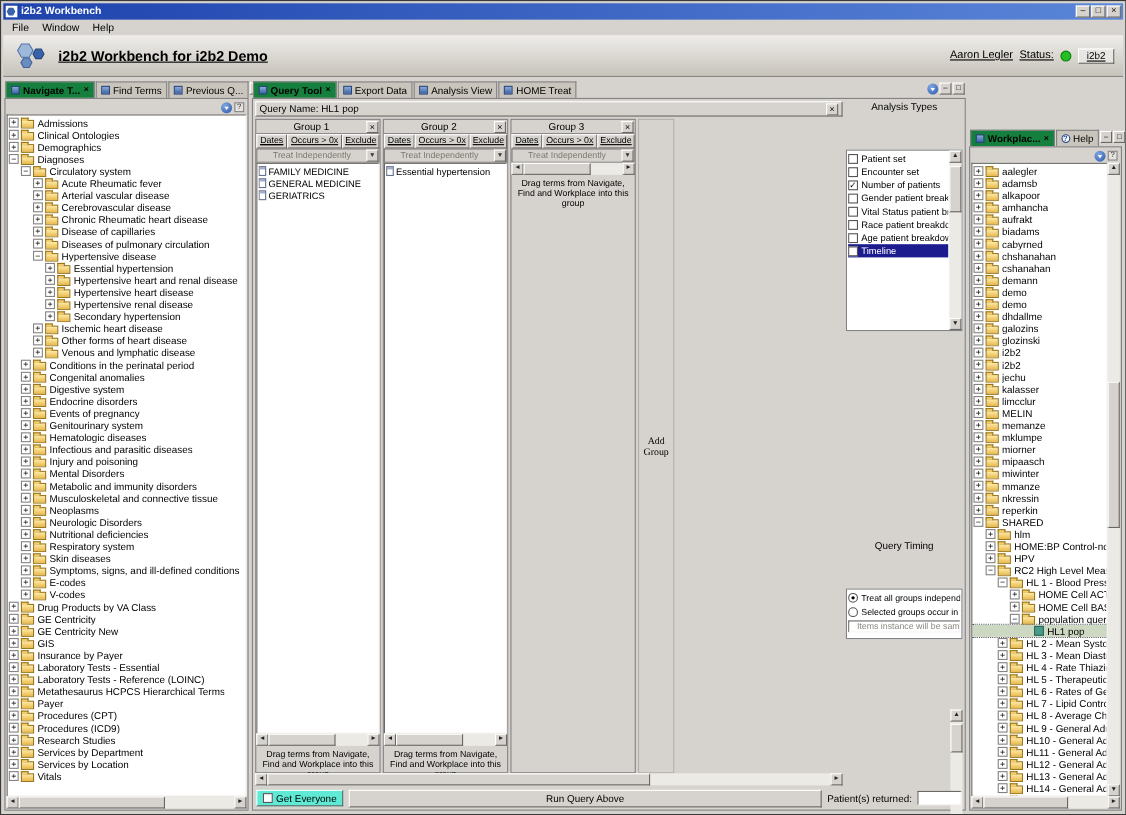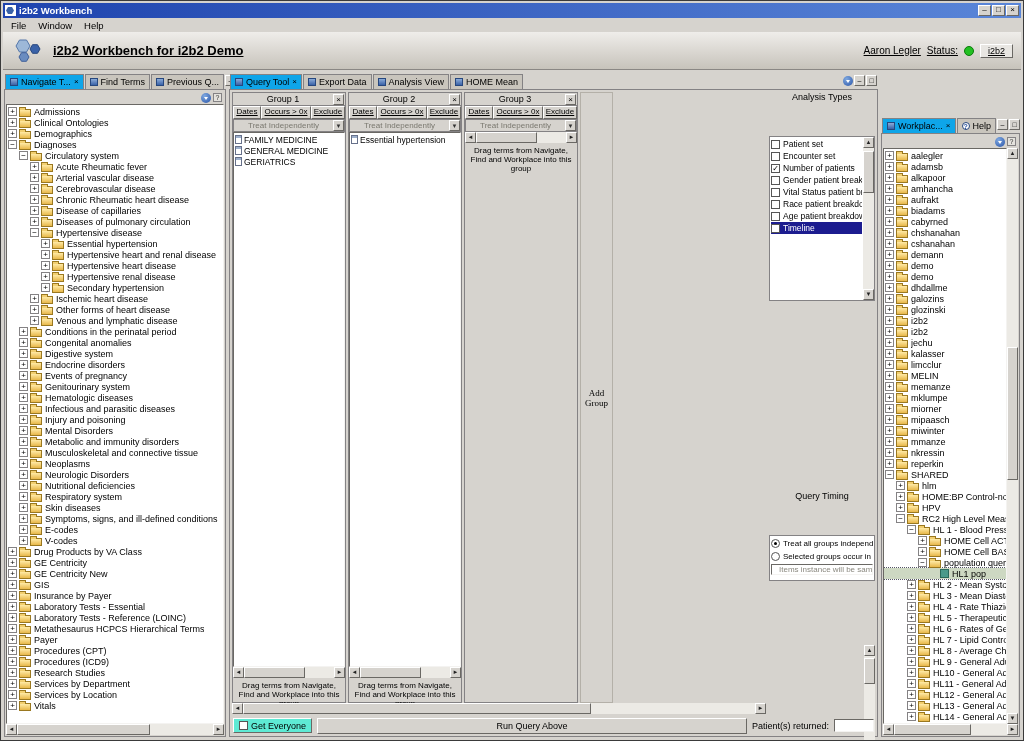--- a/index.html
+++ b/index.html
@@ -26,21 +26,21 @@
   .banner-right{display:flex;align-items:center;gap:6px;font-size:10px;}
   .dot{width:10px;height:10px;border-radius:50%;border:1px solid #0a7a0a;}
   .projbtn{font-size:9px;padding:1px 7px;background:#e8e6e2;border:1px solid;border-color:#fff #6a6864 #6a6864 #fff;}
   
   .main{flex:1;display:flex;gap:3px;padding:2px 1px 1px;min-height:0;}
   .panel{display:flex;flex-direction:column;min-height:0;}
   #leftPanel{width:222px;flex:none;} #centerPanel{flex:1;min-width:0;} #rightPanel{width:139px;flex:none;margin-top:44px;}
   .tabrow{height:17px;flex:none;display:flex;align-items:flex-end;gap:1px;padding:1px 1px 0;}
   .tab{display:flex;align-items:center;gap:3px;padding:1px 4px;height:15px;border:1px solid #848284;border-bottom:none;
        background:#c9c5bd;font-size:9px;white-space:nowrap;}
-  .tab.active{background:#0ea5e9;}
+  .tab.active{background:#15803d;font-weight:bold;}
   .tabicon{width:8px;height:8px;background:linear-gradient(#8cacd8,#3a62a8);border:1px solid #27477e;flex:none;}
   .tabicon.helpicon{background:#fff;color:#2a52a0;font-weight:bold;font-size:7px;line-height:7px;text-align:center;border-radius:50%;}
   .tabx{font-size:8px;line-height:8px;}
   .tabbtns{margin-left:auto;display:flex;gap:1px;align-items:center;padding-bottom:3px;}
   .pbtn{width:11px;height:11px;background:#d6d3ce;border:1px solid;border-color:#fff #6a6864 #6a6864 #fff;
         font-size:7px;line-height:9px;text-align:center;}
   .panelbody{flex:1;display:flex;flex-direction:column;min-height:0;border:1px solid #848284;background:#d6d3ce;padding:1px;}
   .strip{height:13px;flex:none;display:flex;justify-content:flex-end;align-items:center;gap:2px;padding:0 2px;}
   .circleicon{width:10px;height:10px;border-radius:50%;background:radial-gradient(circle at 35% 30%,#7fa8e0,#2a55a8);position:relative;flex:none;}
   .circleicon::after{content:'';position:absolute;left:2.5px;top:4px;border-left:2.5px solid transparent;border-right:2.5px solid transparent;border-top:3.5px solid #fff;}
@@ -486,31 +486,35 @@
           <span class="tab">
             <span class="tabicon"></span>
             <span class="tablabel">Export Data</span>
           </span>
           <span class="tab">
             <span class="tabicon"></span>
             <span class="tablabel">Analysis View</span>
           </span>
           <span class="tab">
             <span class="tabicon"></span>
-            <span class="tablabel">HOME Mean</span>
+            <span class="tablabel">HOME Treat</span>
           </span>
           <span class="tabbtns">
             <span class="circleicon"></span>
             <span class="pbtn">–</span>
             <span class="pbtn">□</span>
           </span>
         </div>
       <div class="panelbody">
         <div class="centerTop">
           <div class="leftCol">
+            <div class="querybar">
+              <span>Query Name: HL1 pop</span>
+              <span class="qx"></span>
+            </div>
             <div class="groupsRow">
               <div class="groupsArea" id="groupsArea">
                   <div class="group">
                     <div class="gtitle">
                       <span class="gtitleText">Group 1</span>
                       <span class="gx">×</span>
                     </div>
                     <div class="gbtns">
                       <span class="gbtn dates">Dates</span>
                       <span class="gbtn occurs">Occurs &gt; 0x</span>

